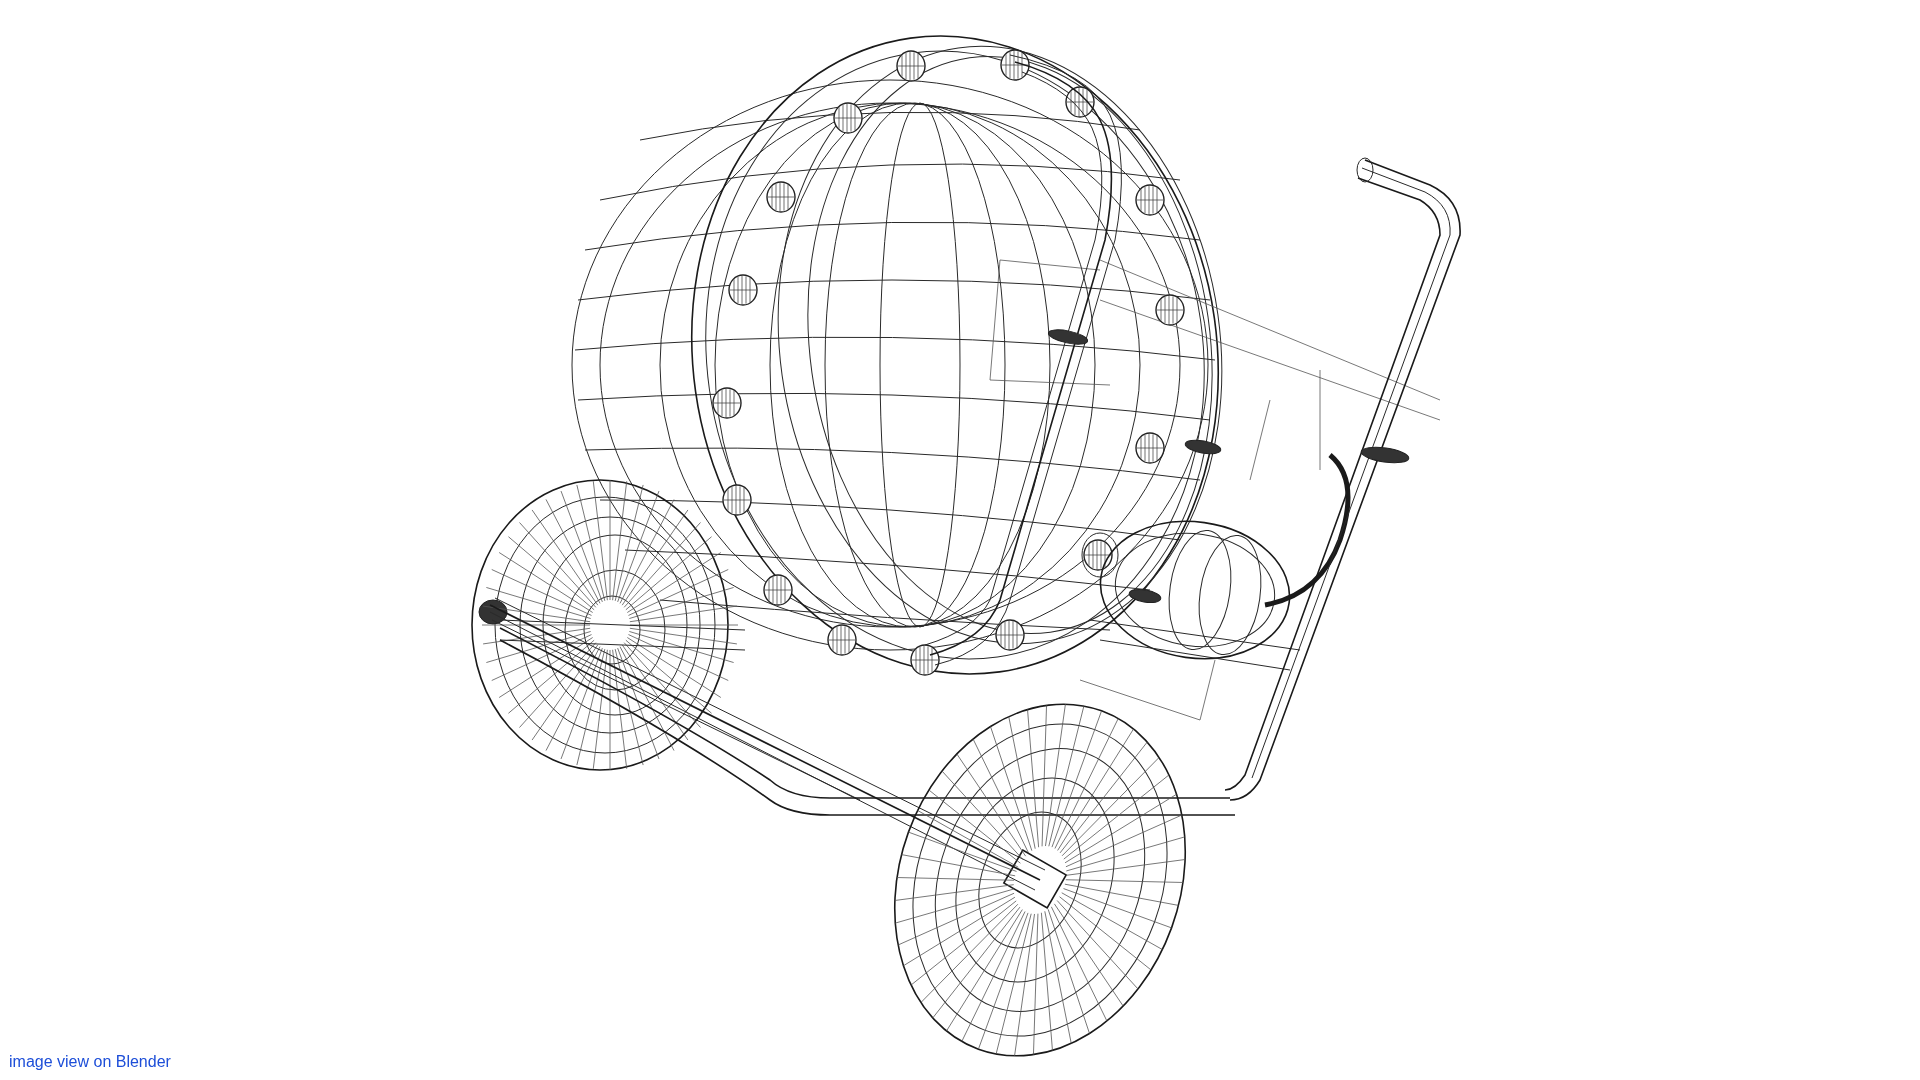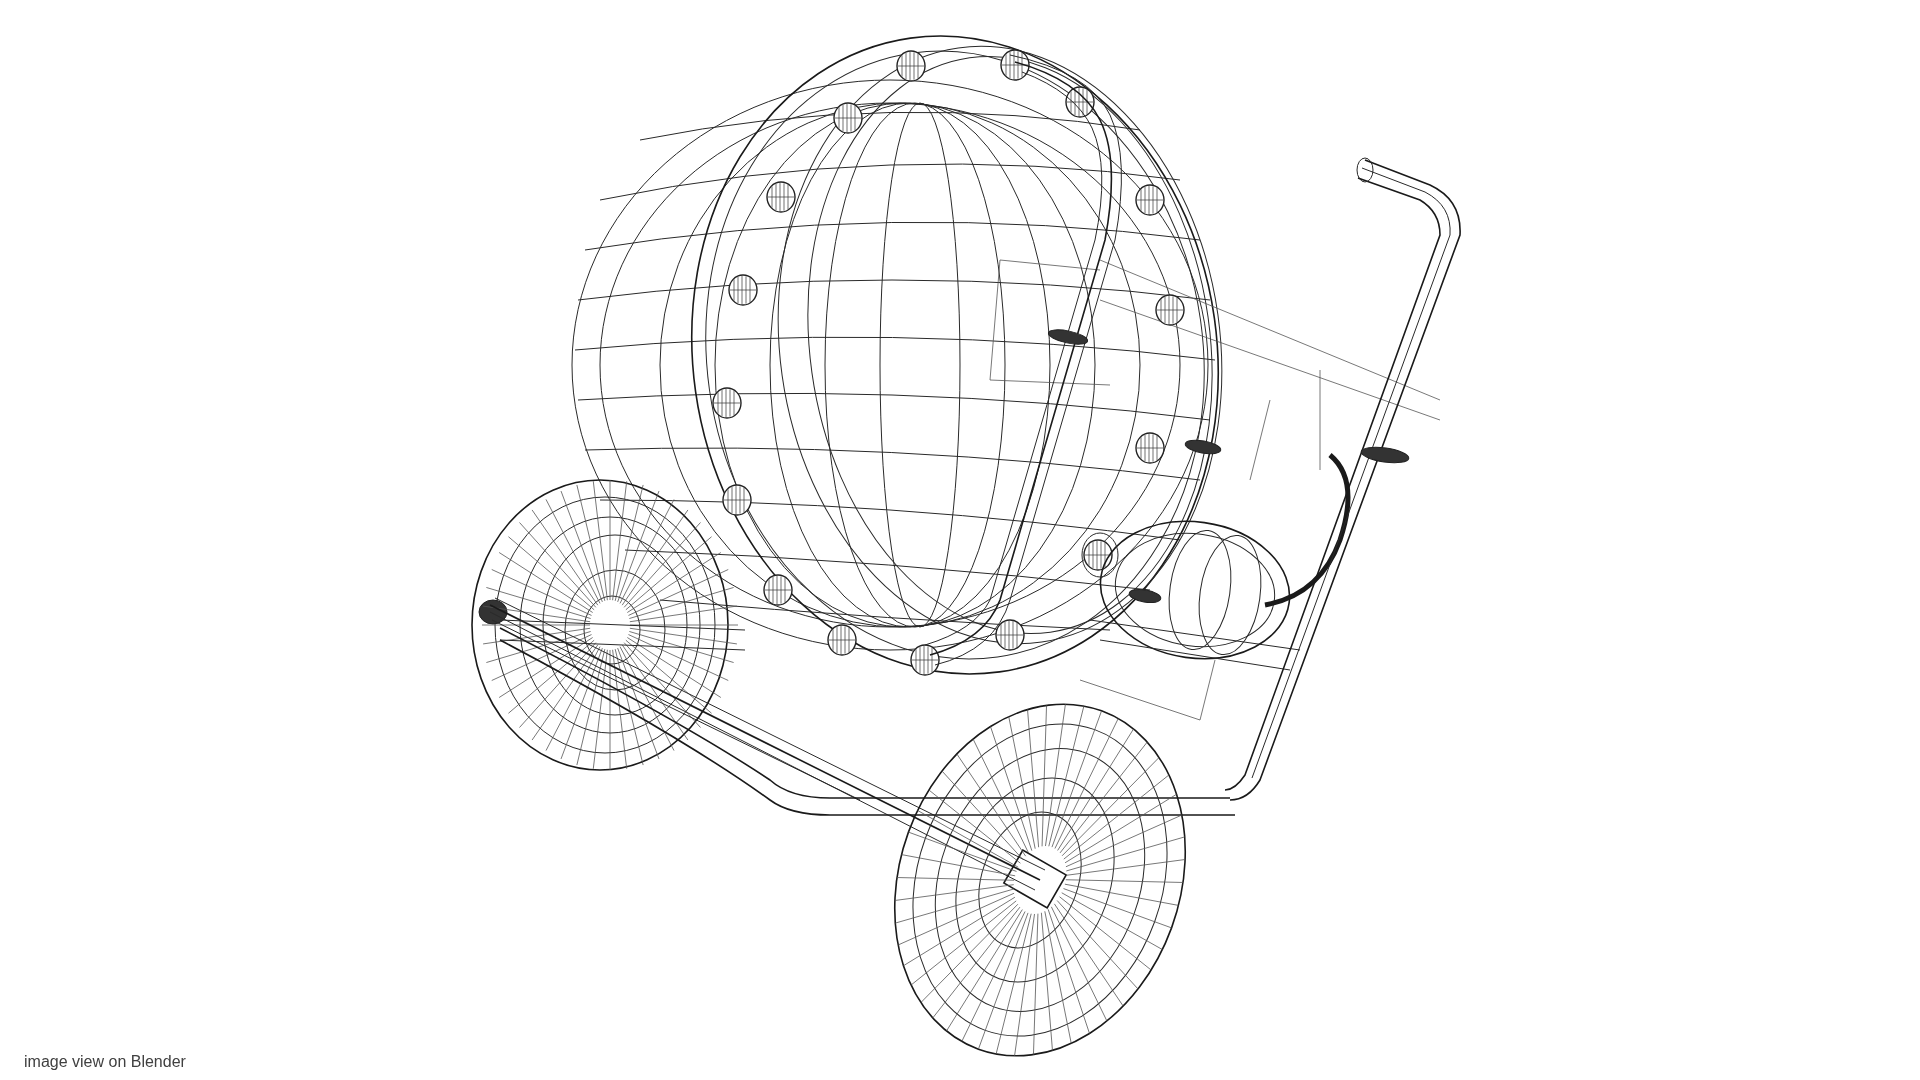--- a/index.html
+++ b/index.html
@@ -4,21 +4,21 @@
   <style>
     html, body { margin: 0; padding: 0; background: #ffffff; }
     body { width: 1920px; height: 1080px; position: relative; overflow: hidden; font-family: "Liberation Sans", sans-serif; }
     #scene { position: absolute; left: 0; top: 0; width: 1920px; height: 1080px; }
     .wire { fill: none; stroke: #2a2a2a; stroke-width: 1; }
     .wire-light { fill: none; stroke: #555; stroke-width: 0.8; }
     .wire-dark { fill: none; stroke: #1a1a1a; stroke-width: 1.6; }
     .bolt { fill: #ffffff; stroke: #222; stroke-width: 1.4; }
     .bolt-hatch { stroke: #333; stroke-width: 0.7; }
     .solid-dark { fill: #333; stroke: #222; stroke-width: 1; }
-    #caption { position: absolute; left: 24px; top: 1071px; transform: translateY(-100%); font-size: 16px; color: #404040; line-height: 18px; }
+    #caption { position: absolute; left: 9px; top: 1071px; transform: translateY(-100%); font-size: 16px; color: #1d4ed8; line-height: 18px; }
   </style>
 </head>
 <body>
 
 <svg id="scene" viewBox="0 0 1920 1080" xmlns="http://www.w3.org/2000/svg">
 
   <g>
     <ellipse class="wire" cx="890" cy="365" rx="318" ry="285"></ellipse>
     <ellipse class="wire" cx="890" cy="365" rx="290" ry="262"></ellipse>
     <ellipse class="wire" cx="900" cy="365" rx="240" ry="262"></ellipse>

